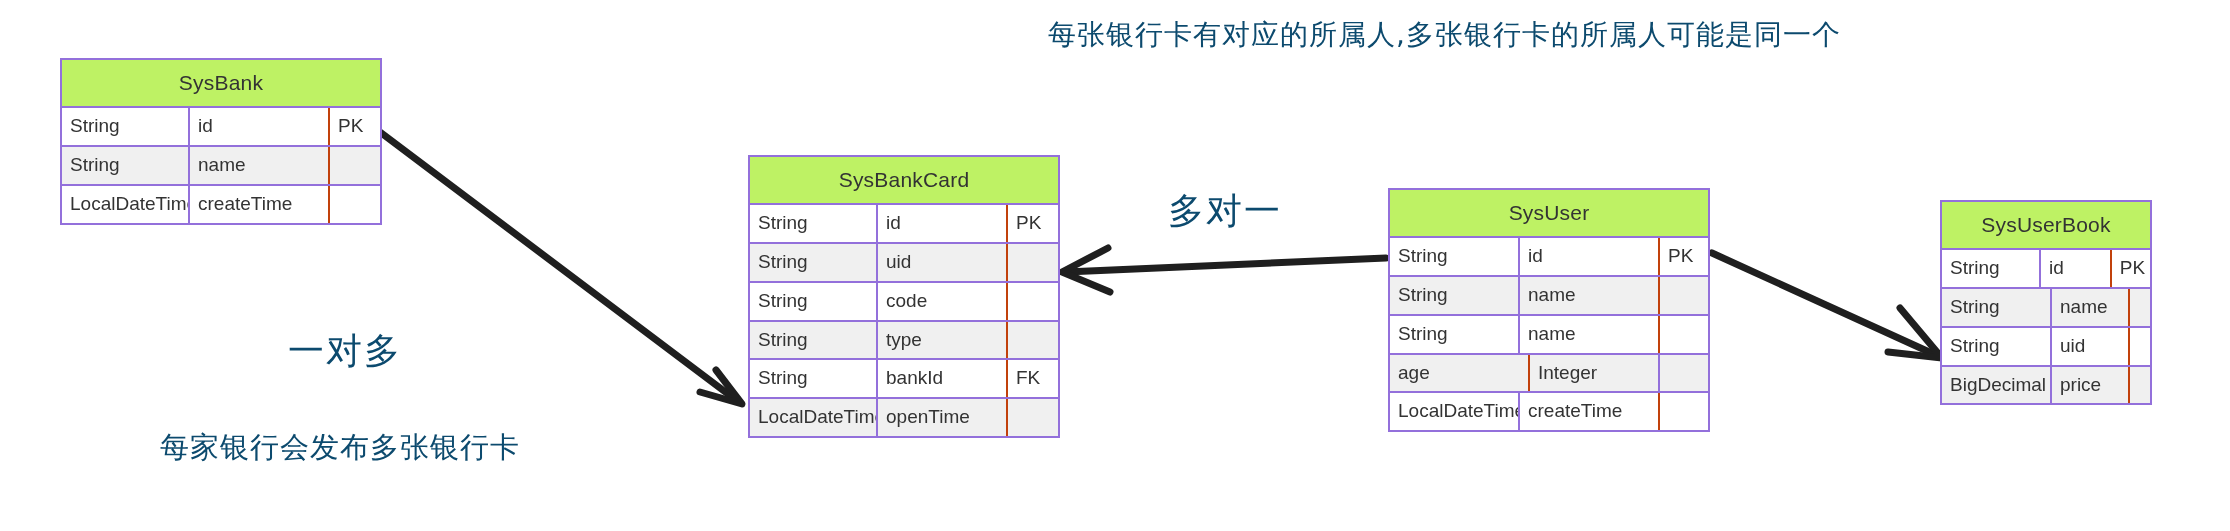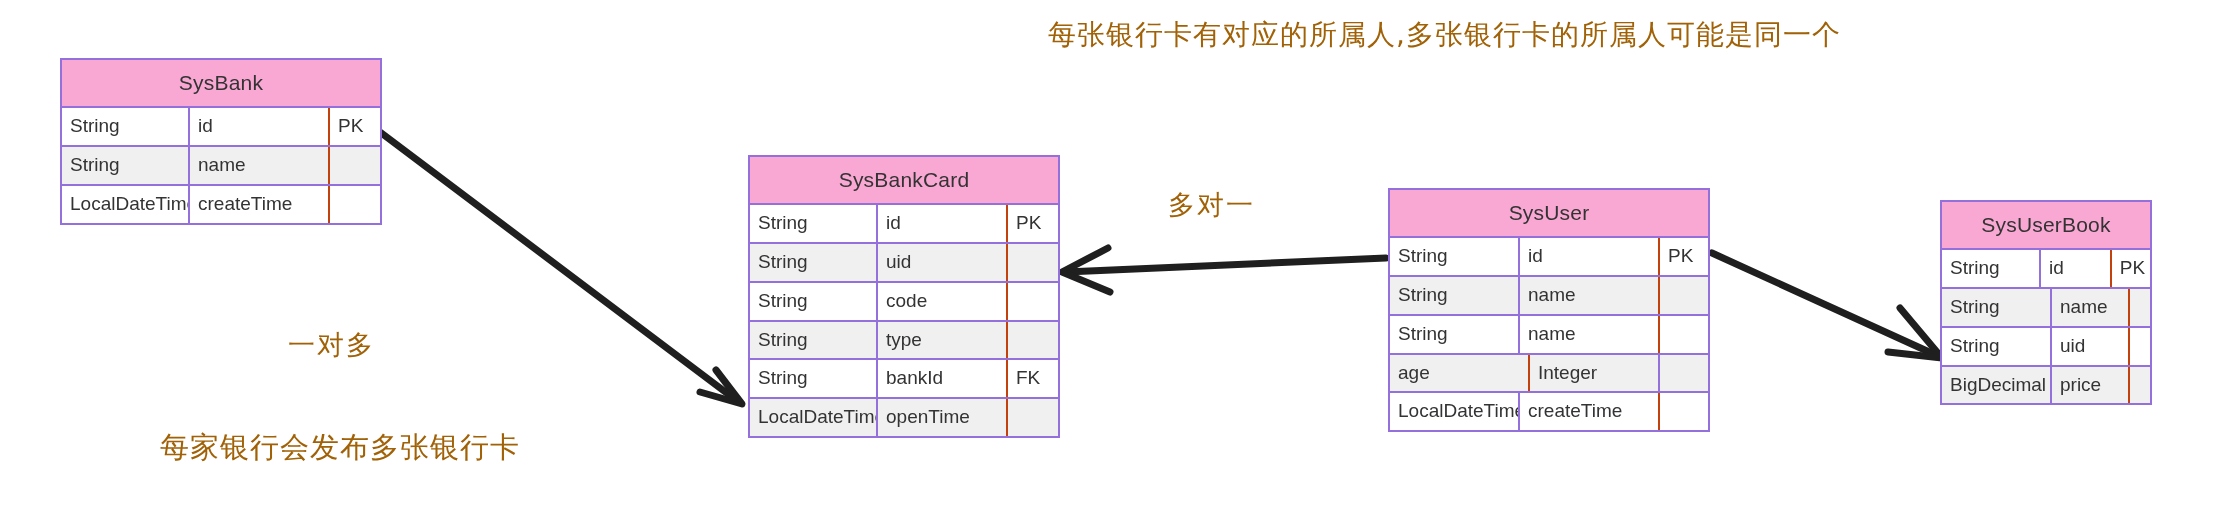--- a/index.html
+++ b/index.html
@@ -21,21 +21,21 @@
   
   .entity {
     position: absolute;
     box-sizing: border-box;
     border: 2px solid #9370db;
     background: #ffffff;
     border-collapse: collapse;
   }
   .entity-title {
     box-sizing: border-box;
-    background: #f9a8d4;
+    background: #bef264;
     border-bottom: 2px solid #9370db;
     text-align: center;
     color: #333333;
     font-size: 21px;
     line-height: 1;
     padding: 12px 0 13px 0;
     letter-spacing: 0.2px;
   }
   .attr-row {
     display: flex;
@@ -63,31 +63,31 @@
   .cell-name {
     border-right: 2px solid #c2410c;
   }
   .cell-key {
     text-align: left;
   }
 
   
   .note {
     position: absolute;
-    color: #a16207;
+    color: #0c4a6e;
     white-space: nowrap;
     font-family: "DejaVu Sans", "Liberation Sans", sans-serif;
     font-weight: 500;
   }
   .note-top {
     font-size: 28px;
     letter-spacing: 1px;
   }
   .note-rel {
-    font-size: 27px;
+    font-size: 36px;
     letter-spacing: 2px;
   }
   .note-desc {
     font-size: 29px;
     letter-spacing: 1px;
     margin-top: 21px;
   }
 
   
   #arrows {

